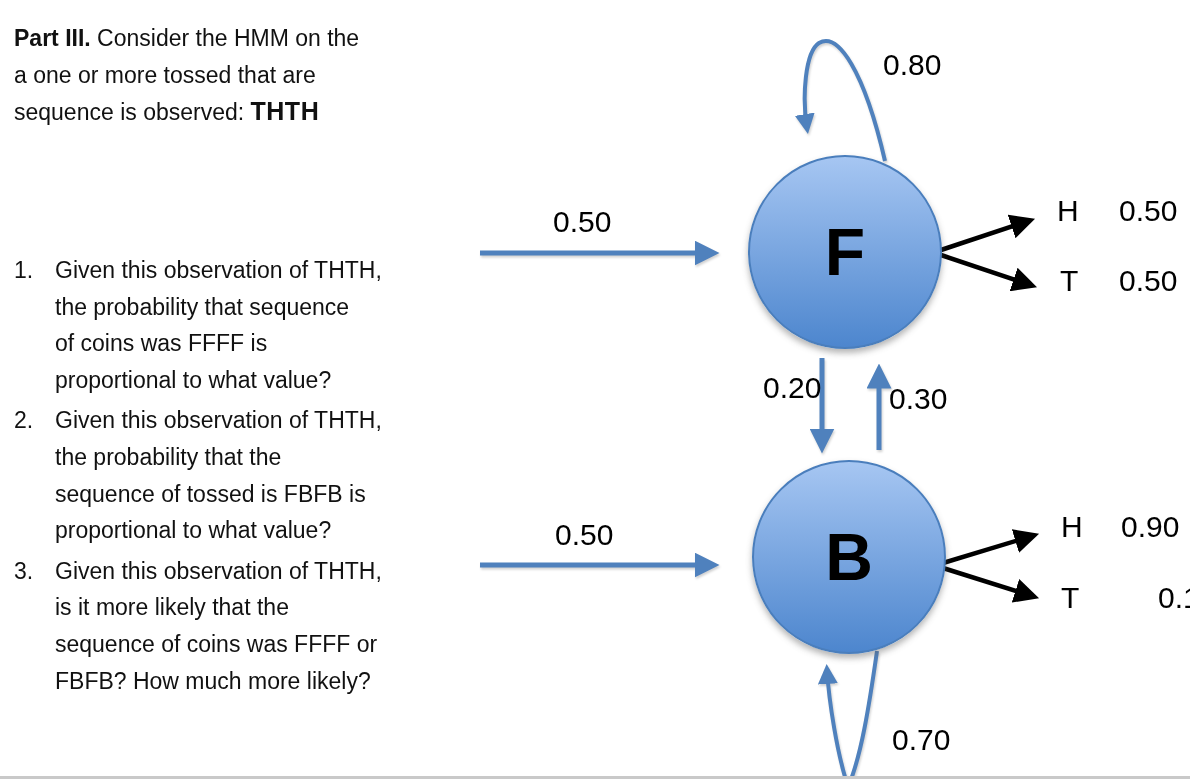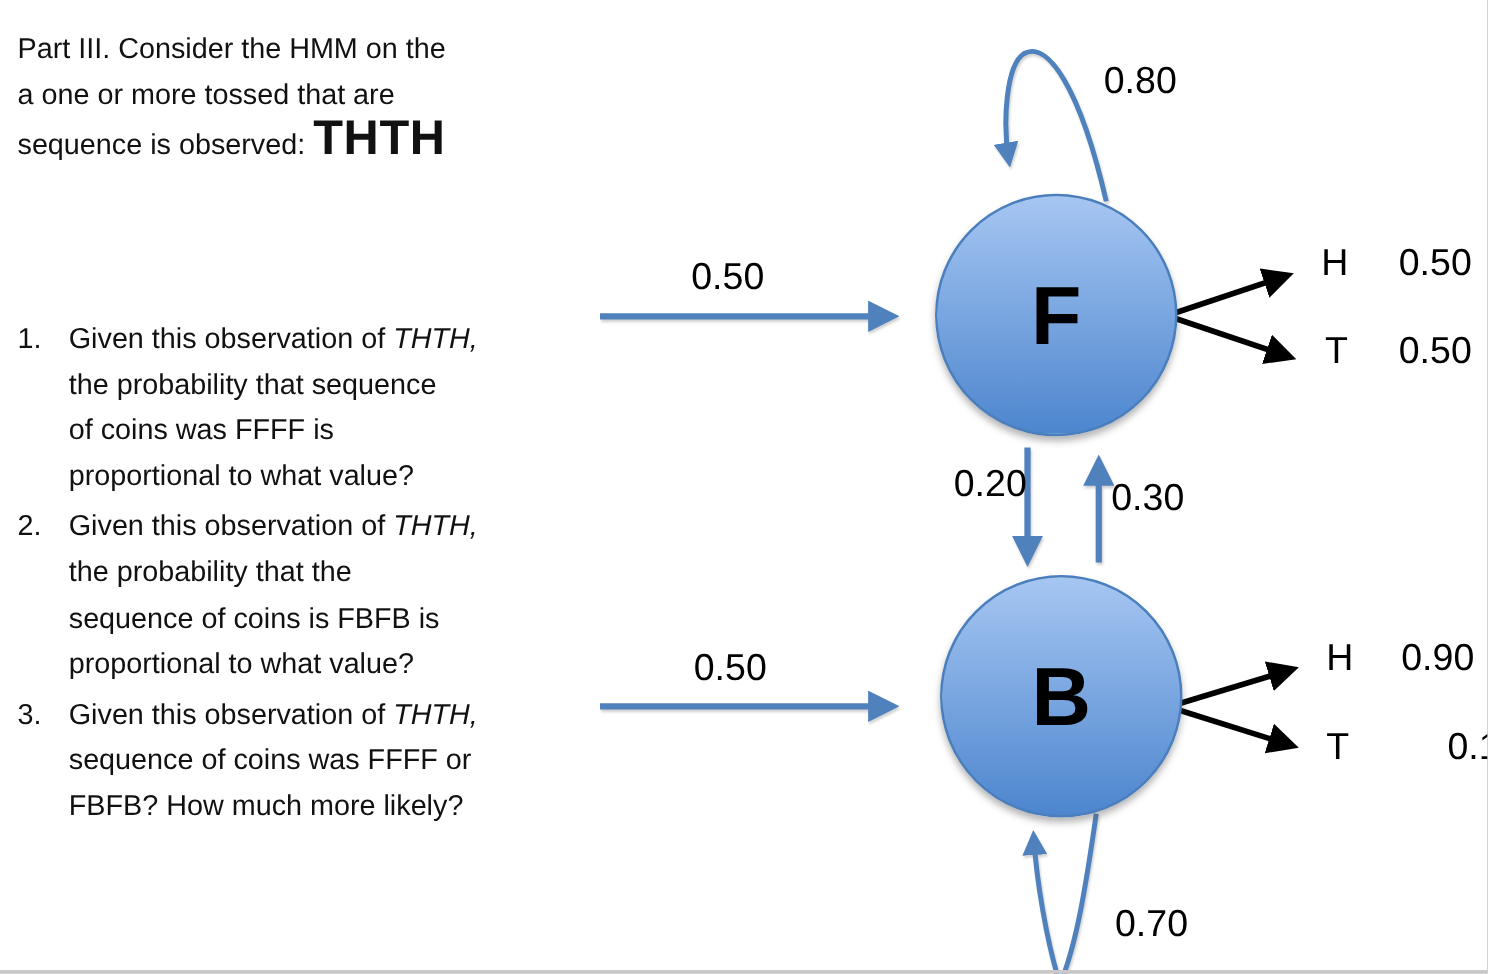--- a/index.html
+++ b/index.html
@@ -23,23 +23,23 @@
     color:var(--text);
     margin:0 auto;
   }
   
   #intro{
     position:absolute;left:14px;top:20px;
     font-size:23px;line-height:36.6px;
     white-space:nowrap;
   }
   .intro-line{height:36.6px;}
-  .bold{font-weight:normal;}
-  .italic{font-style:italic;}
-  .big{font-size:39px;font-weight:bold;letter-spacing:.5px;}
+  .bold{font-weight:bold;}
+  .italic{}
+  .big{font-size:25px;font-weight:bold;letter-spacing:.5px;}
   #qlist{
     position:absolute;left:14px;top:252px;
     font-size:23px;line-height:36.6px;
     white-space:nowrap;
   }
   .q-item{display:flex;margin-bottom:4px;}
   .q-num{width:41px;flex:0 0 41px;}
   .q-line{height:36.6px;}
   
   #diagram-svg{position:absolute;left:0;top:0;pointer-events:none;}
@@ -87,28 +87,29 @@
           <div class="q-line"><span>the probability that sequence</span></div>
           <div class="q-line"><span>of coins was FFFF is</span></div>
           <div class="q-line"><span>proportional to what value?</span></div>
         </div>
       </div>
       <div class="q-item">
         <div class="q-num">2.</div>
         <div>
           <div class="q-line"><span>Given this observation of </span><span class="italic">THTH,</span></div>
           <div class="q-line"><span>the probability that the</span></div>
-          <div class="q-line"><span>sequence of coins is FBFB is</span></div>
+          <div class="q-line"><span>sequence of tossed is FBFB is</span></div>
           <div class="q-line"><span>proportional to what value?</span></div>
         </div>
       </div>
       <div class="q-item">
         <div class="q-num">3.</div>
         <div>
           <div class="q-line"><span>Given this observation of </span><span class="italic">THTH,</span></div>
+          <div class="q-line"><span>is it more likely that the</span></div>
           <div class="q-line"><span>sequence of coins was FFFF or</span></div>
           <div class="q-line"><span>FBFB? How much more likely?</span></div>
         </div>
       </div>
     </div>
 
   <svg id="diagram-svg" width="1190" height="779" viewBox="0 0 1190 779">
     <defs>
       <marker id="mblue" markerWidth="5" markerHeight="5" viewBox="0 0 10 10" refX="7" refY="5" orient="auto">
         <path d="M0 0 L10 5 L0 10 z" class="mb"></path>

